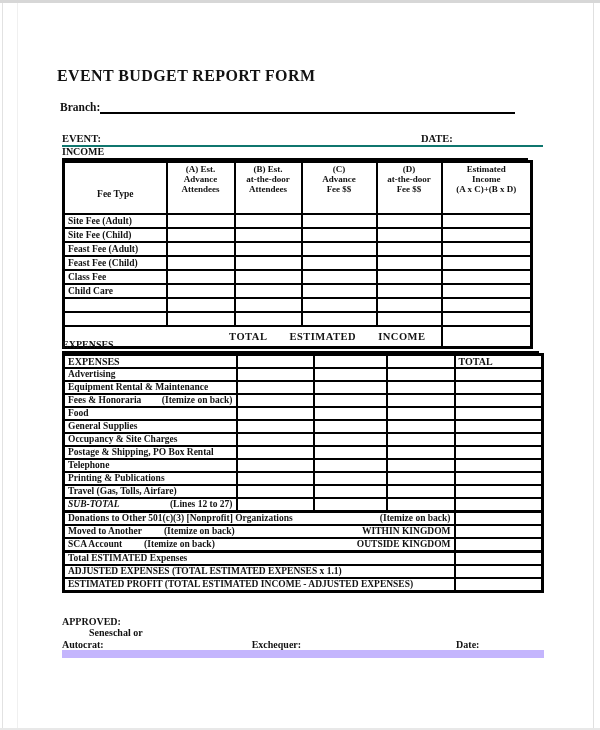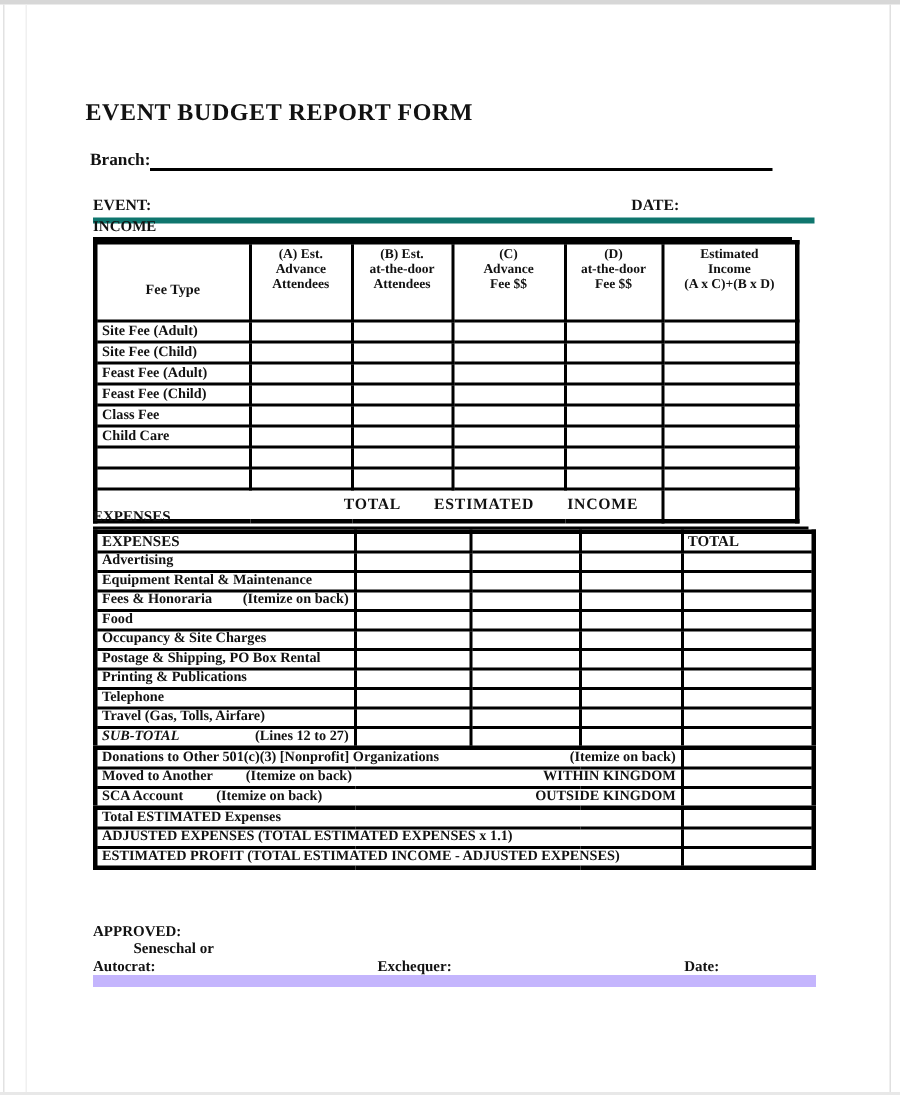--- a/index.html
+++ b/index.html
@@ -14,21 +14,21 @@
   .edge-right{position:absolute;top:3px;right:6px;bottom:2px;width:1px;background:#e0e0e0;}
   .edge-bottom{position:absolute;bottom:0;left:0;right:0;height:2px;background:#e8e8e8;}
 
   .abs{position:absolute;}
   .page-title{left:57px;top:67px;font-size:16px;font-weight:bold;letter-spacing:.4px;}
 
   .branch-row{left:60px;top:100px;width:455px;display:flex;align-items:flex-end;}
   .branch-row .lbl{font-size:11.5px;font-weight:bold;line-height:13px;}
   .fill-line{flex:1;border-bottom:2px solid #000;height:12px;}
 
-  .event-row{left:62px;top:132px;width:481px;display:flex;align-items:flex-start;border-bottom:4px solid #0f766e;padding-bottom:1px;height:12px;}
+  .event-row{left:62px;top:132px;width:481px;display:flex;align-items:center;border-bottom:2px solid #0f766e;padding-bottom:1px;height:12px;}
   .event-row .lbl{font-size:10.5px;font-weight:bold;line-height:11px;}
   .ev-fill1{width:320px;height:10px;}
   .ev-fill2{flex:1;height:10px;}
 
   .section-label{font-weight:bold;font-size:10px;line-height:10px;padding-bottom:1px;border-bottom:2px solid #000;}
   .income-label{left:62px;top:147px;width:466px;}
   .expenses-label{left:62px;top:340px;width:477px;}
 
   table{border-collapse:collapse;table-layout:fixed;}
   td,th{font-weight:bold;overflow:hidden;}
@@ -254,20 +254,32 @@
           </div>
         </td>
       <td></td>
         <td></td>
         <td></td>
         <td></td>
     </tr>
     <tr>
       <td>
           <div class="rowflex">
+            <span>General Supplies</span>
+            <span class="note"></span>
+          </div>
+        </td>
+      <td></td>
+        <td></td>
+        <td></td>
+        <td></td>
+    </tr>
+    <tr>
+      <td>
+          <div class="rowflex">
             <span>Occupancy &amp; Site Charges</span>
             <span class="note"></span>
           </div>
         </td>
       <td></td>
         <td></td>
         <td></td>
         <td></td>
     </tr>
     <tr>
@@ -278,33 +290,33 @@
           </div>
         </td>
       <td></td>
         <td></td>
         <td></td>
         <td></td>
     </tr>
     <tr>
       <td>
           <div class="rowflex">
+            <span>Telephone</span>
+            <span class="note"></span>
+          </div>
+        </td>
+      <td></td>
+        <td></td>
+        <td></td>
+        <td></td>
+    </tr>
+    <tr>
+      <td>
+          <div class="rowflex">
             <span>Printing &amp; Publications</span>
-            <span class="note"></span>
-          </div>
-        </td>
-      <td></td>
-        <td></td>
-        <td></td>
-        <td></td>
-    </tr>
-    <tr>
-      <td>
-          <div class="rowflex">
-            <span>Telephone</span>
             <span class="note"></span>
           </div>
         </td>
       <td></td>
         <td></td>
         <td></td>
         <td></td>
     </tr>
     <tr>
       <td>

